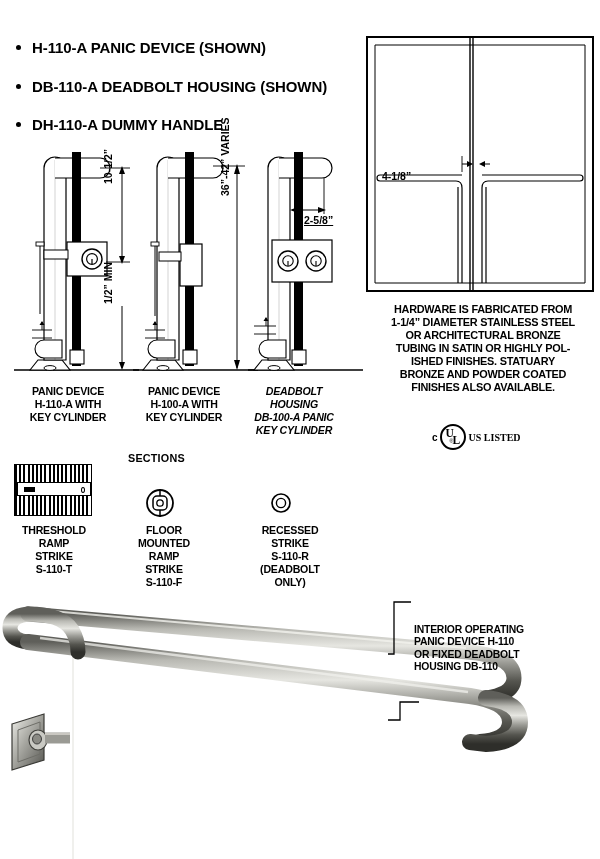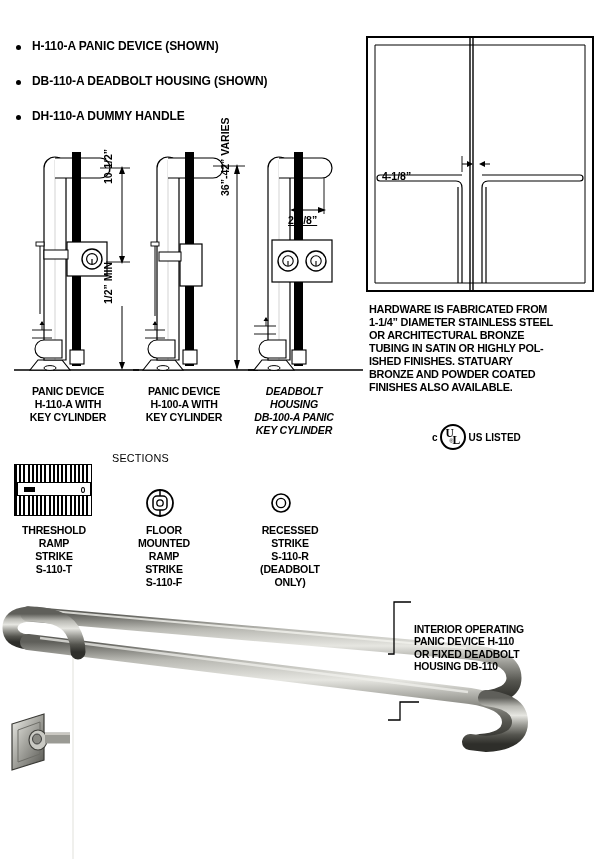--- a/index.html
+++ b/index.html
@@ -12,62 +12,62 @@
   }
   #page { position: relative; width: 600px; height: 859px; }
 
   
   .bullets { position: absolute; left: 16px; top: 40px; width: 330px; }
   .bullet-row { display: flex; align-items: flex-start; margin-bottom: 22px; }
   .bullet-dot {
     width: 5px; height: 5px; border-radius: 50%;
     background: #000; margin-right: 11px; margin-top: 5px; flex: none;
   }
-  .bullet-text { font-size: 12px; font-weight: bold; letter-spacing: -0.1px; line-height: 1.1; }
+  .bullet-text { font-size: 15px; font-weight: bold; letter-spacing: -0.1px; line-height: 1.1; }
 
   
   .elev { position: absolute; }
   .elev svg { display: block; }
   .dimtext { font-size: 10.5px; font-weight: bold; font-family: "Liberation Sans", sans-serif; }
 
   .caption {
     position: absolute; text-align: center; font-size: 10.6px;
     font-weight: bold; line-height: 1.22; letter-spacing: -0.2px;
   }
 
   
   .doorpanel { position: absolute; left: 366px; top: 36px; }
 
   .specblock {
     position: absolute; left: 369px; top: 303px; width: 228px;
-    font-size: 10.9px; font-weight: bold; line-height: 1.19; letter-spacing: -0.25px;
+    font-size: 10.9px; font-weight: bold; line-height: 1.19; letter-spacing: -0.25px; text-align: center;
   }
 
   
   .ulmark { position: absolute; left: 432px; top: 424px; display: flex; align-items: center; }
   .ul-c { font-size: 10px; font-weight: bold; margin-right: 2px; }
   .ul-circle {
     width: 26px; height: 26px; border: 2.2px solid #000; border-radius: 50%;
     position: relative; flex: none;
   }
   .ul-u { position: absolute; left: 4px; top: 1px; font-size: 11.5px; font-weight: bold; font-family: "Liberation Serif", serif; }
   .ul-l { position: absolute; left: 11px; top: 8px; font-size: 11.5px; font-weight: bold; font-family: "Liberation Serif", serif; }
   .ul-reg { position: absolute; left: 8px; top: 12px; font-size: 5px; }
-  .ul-us { font-size: 10px; font-weight: bold; margin-left: 3px; }
+  .ul-us { font-size: 10px; font-weight: bold; margin-left: 3px; font-family: Liberation Serif, serif; }
 
   
   .caution {
     position: absolute; left: 369px; top: 471px; width: 230px;
     font-size: 10.9px; font-weight: bold; line-height: 1.19; letter-spacing: -0.25px;
   }
 
   
   .sections-title {
-    position: absolute; left: 112px; top: 452px;
-    font-size: 10.8px; font-weight: normal; letter-spacing: 0.2px;
+    position: absolute; left: 128px; top: 452px;
+    font-size: 10.8px; font-weight: bold; letter-spacing: 0.2px;
   }
 
   .strike-icon { position: absolute; }
 
   
   .hatch {
     position: relative; width: 78px; height: 52px;
     background: repeating-linear-gradient(90deg,
       #000 0px, #000 2px, #fff 2px, #fff 4.2px);
     border: 1px solid #000;
@@ -221,21 +221,21 @@
       <line x1="6" y1="182" x2="28" y2="182" stroke="#000" stroke-width="0.9"></line>
       <line x1="6" y1="190" x2="28" y2="190" stroke="#000" stroke-width="0.9"></line>
       <path d="M18 174 L18 182" stroke="#000" stroke-width="0.9"></path>
       <path d="M15.5 177 L18 173 L20.5 177 Z" fill="#000"></path>
 
       <line x1="44" y1="66" x2="76" y2="66" stroke="#000" stroke-width="1"></line>
       <path d="M50 63 L42 66 L50 69 Z" fill="#000"></path>
       <path d="M70 63 L78 66 L70 69 Z" fill="#000"></path>
       <line x1="76" y1="34" x2="76" y2="70" stroke="#000" stroke-width="0.9"></line>
     </svg>
-    <div class="dimtext" style="position:absolute; left:40px; top:70px; white-space:nowrap;text-decoration:underline;">2-5/8”</div>
+    <div class="dimtext" style="position:absolute; left:56px; top:70px; white-space:nowrap;text-decoration:underline;">2-5/8”</div>
   </div>
 
   <div class="caption" style="left:232px; top:385px; width:124px;font-style:italic;">
     <div>DEADBOLT</div>
     <div>HOUSING</div>
     <div>DB-100-A PANIC</div>
     <div>KEY CYLINDER</div>
   </div>
 
   <div class="doorpanel">

